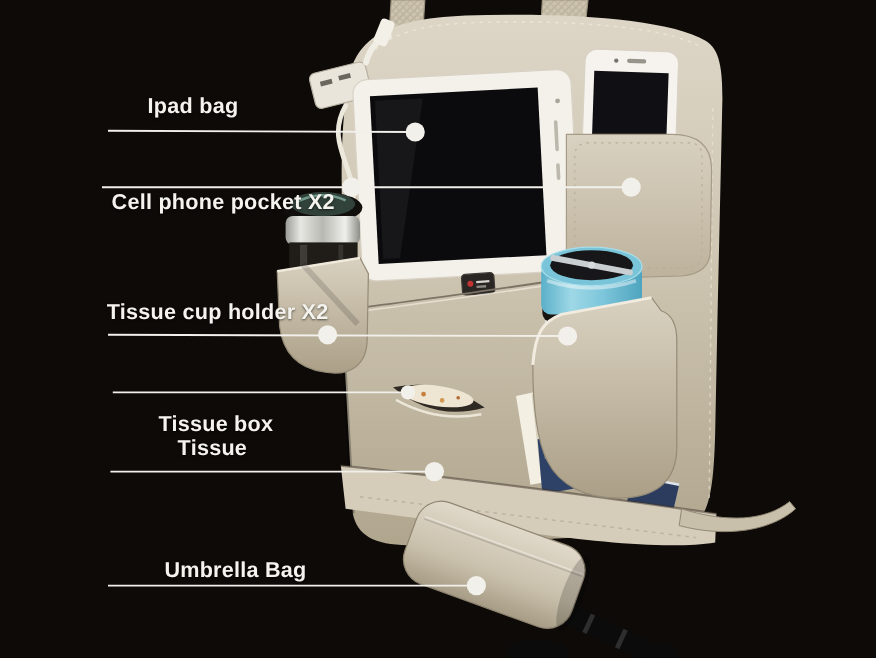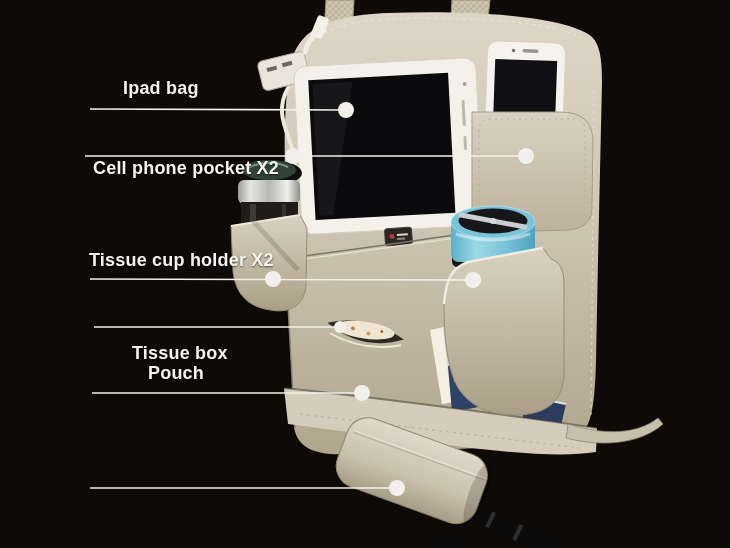--- a/index.html
+++ b/index.html
@@ -239,14 +239,15 @@
     <g>
       <line x1="90" y1="488" x2="397" y2="488"></line>
         <circle cx="397" cy="488" r="8"></circle>
     </g>
   </svg>
 
   <div class="callout-label" style="left:123px;top:78px;">Ipad bag</div>
   <div class="callout-label" style="left:93px;top:132px;margin-top:26px;">Cell phone pocket X2</div>
   <div class="callout-label" style="left:89px;top:250px;">Tissue cup holder X2</div>
   <div class="callout-label" style="left:132px;top:295px;margin-top:48px;">Tissue box</div>
-  <div class="callout-label" style="left:148px;top:363px;">Pouch</div>
+  <div class="callout-label" style="left:148px;top:363px;">Tissue</div>
+  <div class="callout-label" style="left:137px;top:465px;">Umbrella Bag</div>
 </div>
 
 </body></html>

